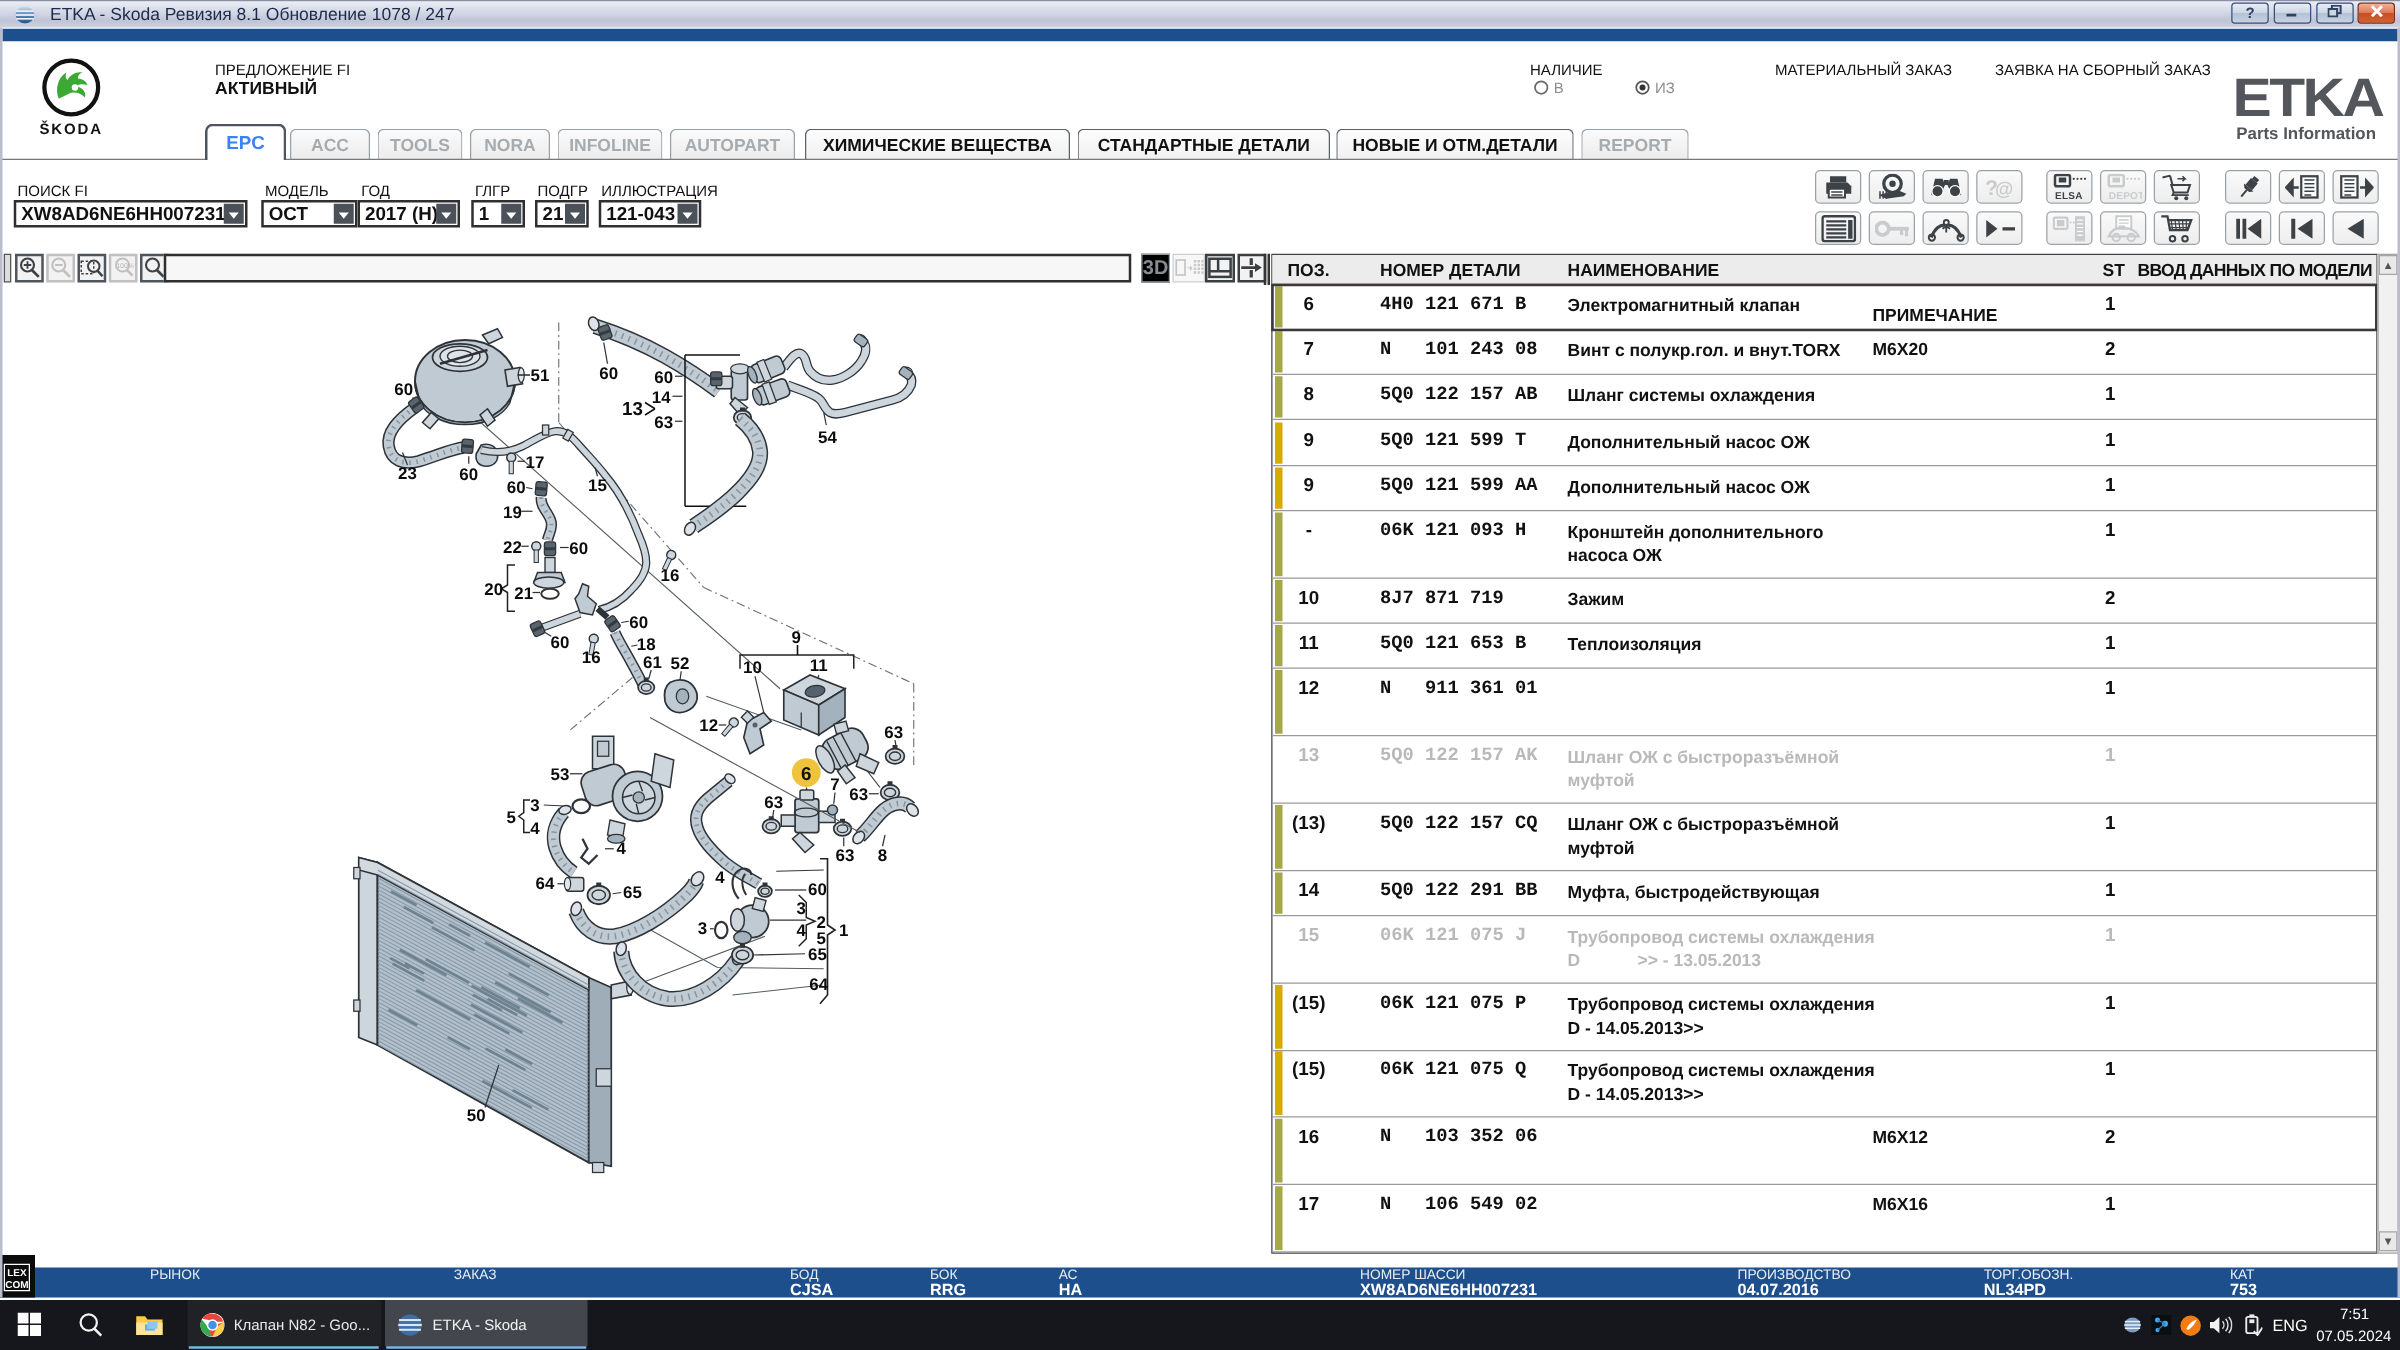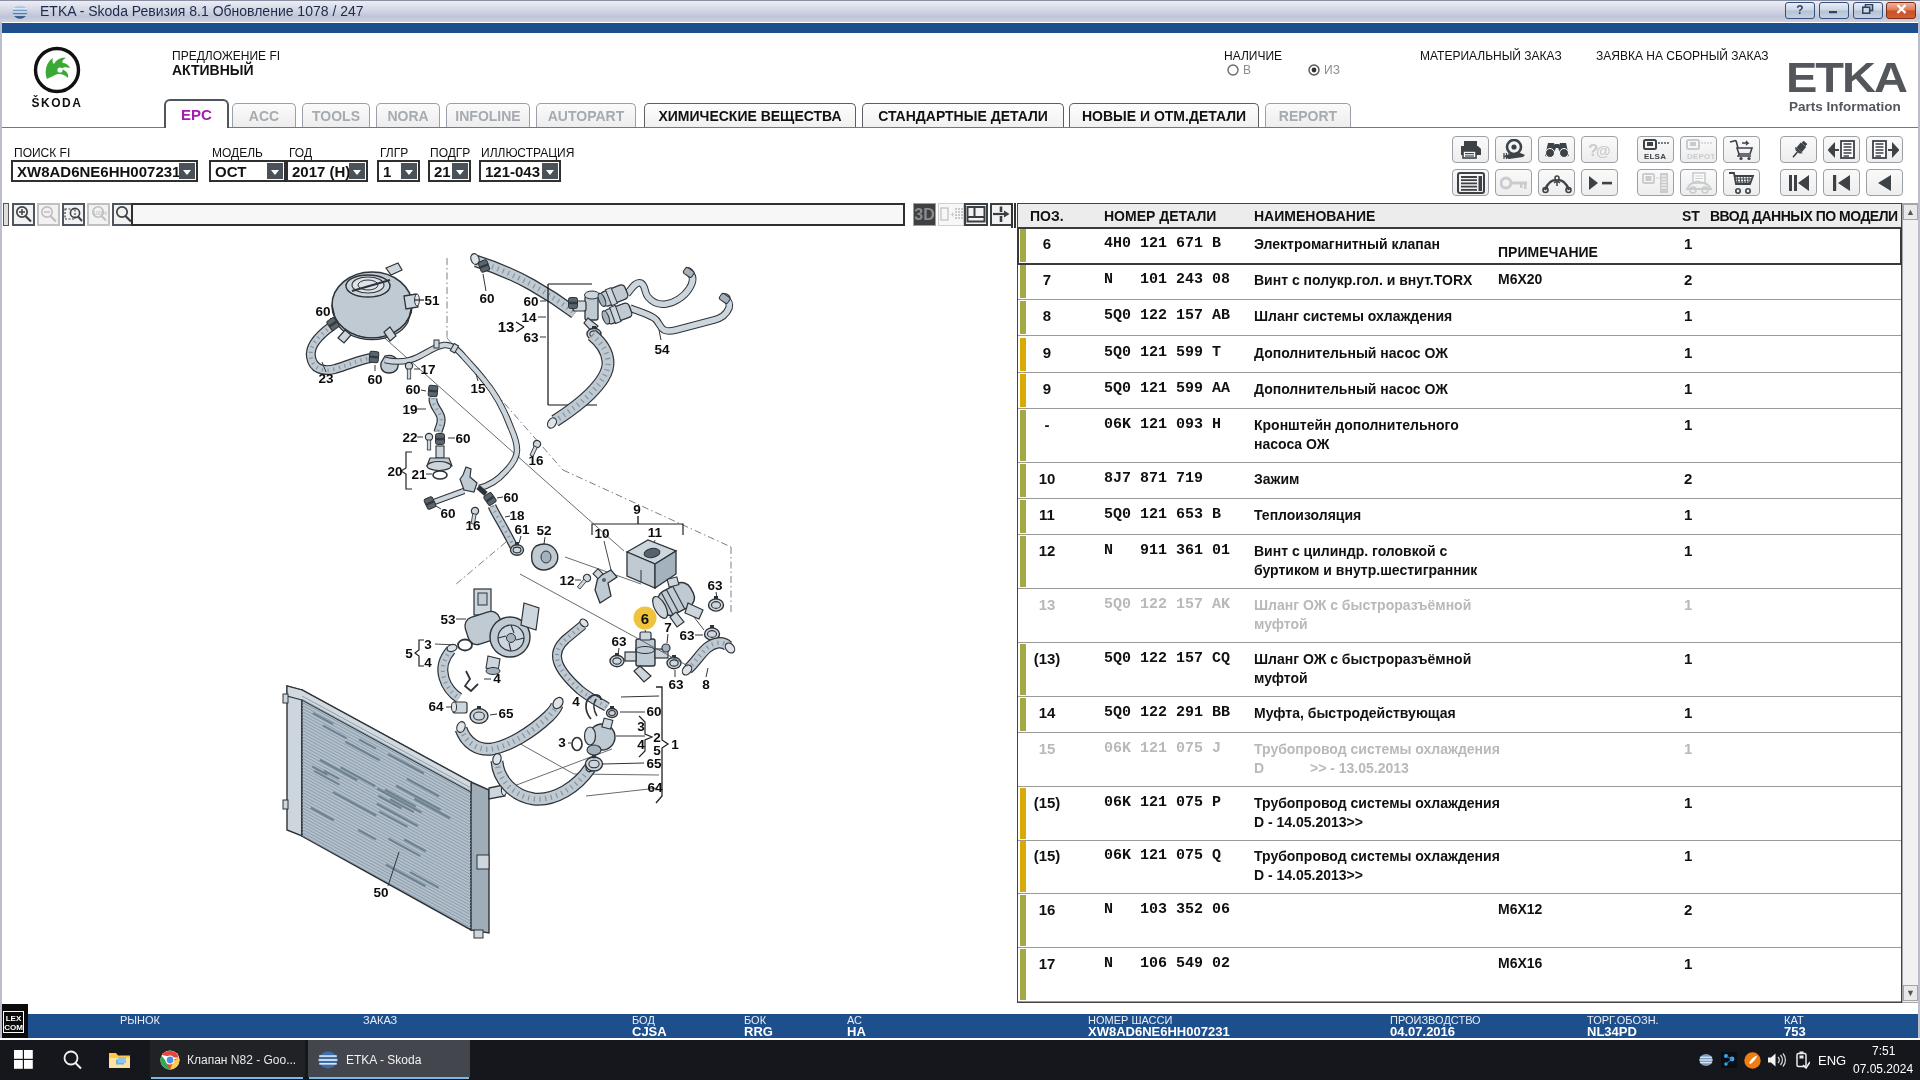--- a/index.html
+++ b/index.html
@@ -21,21 +21,21 @@
   .wedge { background:#b9bdce; }
   .lab { position:absolute; font-size:12px; color:#111; white-space:nowrap; }
   
   .tab { position:absolute; top:103px; height:25px; border:1px solid #9aa0a8; border-bottom:none;
     border-radius:5px 5px 0 0; background:linear-gradient(180deg,#fbfbfb,#ececec); text-align:center;
     font-size:14px; font-weight:bold; color:#a6abb0; padding-top:4px; }
   .tabdark { color:#111; border-color:#5a6065; background:linear-gradient(180deg,#fdfdfd,#f0f0f0); }
   #tabline { left:0; top:127px; width:1920px; height:1px; background:#777; }
   #tabactive { left:164px; top:99px; width:65px; height:29px; background:#fff; border:2px solid #4e555c;
     border-bottom:none; border-radius:6px 6px 0 0; text-align:center; font-size:15px; font-weight:bold;
-    color:#a21caf; padding-top:5px; z-index:5; }
+    color:#3b82f6; padding-top:5px; z-index:5; }
   
   .fbox { position:absolute; top:160px; height:22px; border:2px solid #2f2f2f; background:#fff; }
   .fbox .tx { position:absolute; left:4px; top:1px; font-size:15px; font-weight:bold; color:#111; white-space:nowrap;}
   .fbox .dd { position:absolute; right:1px; top:1px; bottom:1px; width:16px; background:#4b5158; }
   .fbox .dd:after { content:""; position:absolute; left:4px; top:7px; border-left:4px solid transparent;
     border-right:4px solid transparent; border-top:5px solid #fff; }
   
   .tbtn { position:absolute; width:37px; height:27px; background:linear-gradient(180deg,#fafafa,#ededed);
     border:1px solid #9aa0a6; border-radius:4px; }
   .tbtn svg { position:absolute; left:50%; top:50%; transform:translate(-50%,-50%); }
@@ -351,21 +351,21 @@
 <div class="zbtn g" style="left:87px;"><svg width="19" height="19" viewBox="0 0 19 19">
         <circle cx="9" cy="7" r="5.2" fill="none" stroke="#c0c0c0" stroke-width="1.6"></circle>
         <path d="M12.5 11 L17 15.5" stroke="#c0c0c0" stroke-width="2"></path>
         <text x="4" y="9.5" font-size="5.5" fill="#b5b5b5" font-family="Liberation Sans">100%</text>
       </svg></div>
 <div class="zbtn" style="left:112px;"><svg width="19" height="19" viewBox="0 0 19 19">
         <circle cx="8" cy="7" r="5.2" fill="none" stroke="#3d4247" stroke-width="1.7"></circle>
         <path d="M11.5 11 L17 16.5" stroke="#3d4247" stroke-width="2.2"></path>
       </svg></div>
 <div id="dinput" class="abs"></div>
-<div class="abs" style="left:913px;top:203px;width:23px;height:23px;border:1px solid #9aa0a6;background:#404040;font-size:16px;color:#878d92;text-align:center;line-height:21px;font-weight:bold;">3D</div>
+<div class="abs" style="left:913px;top:203px;width:23px;height:23px;border:1px solid #9aa0a6;background:#000000;font-size:16px;color:#878d92;text-align:center;line-height:21px;font-weight:bold;">3D</div>
 <div class="abs" style="left:938px;top:203px;width:26px;height:23px;border:1px solid #d0d0d0;background:#f7f7f7;"><svg width="24" height="21" viewBox="0 0 24 21">
         <rect x="2" y="4" width="7" height="12" fill="none" stroke="#c3c3c3" stroke-width="1.3"></rect>
         <path d="M10 10 L13 10 L13 8 L15 10.5 L13 13 L13 11" fill="#c9c9c9"></path>
         <g fill="#c9c9c9">
           <rect x="16" y="4" width="2" height="2"></rect>
           <rect x="19" y="4" width="2" height="2"></rect>
           <rect x="22" y="4" width="2" height="2"></rect>
           <rect x="16" y="7" width="2" height="2"></rect>
           <rect x="19" y="7" width="2" height="2"></rect>
           <rect x="22" y="7" width="2" height="2"></rect>
@@ -451,21 +451,20 @@
       <span class="bar olive"></span>
       <span class="pos" style="text-align:center;">11</span>
       <span class="part">5Q0 121 653 B</span>
       <span class="nm">Теплоизоляция</span>
       <span class="qty">1</span>
     </div>
 <div class="row" style="left:1018px;top:535px;height:54px;">
       <span class="bar olive"></span>
       <span class="pos" style="text-align:center;">12</span>
       <span class="part">N   911 361 01</span>
-      <span class="nm">Винт с цилиндр. головкой с<br>буртиком и внутр.шестигранник</span>
       <span class="qty">1</span>
     </div>
 <div class="row grey" style="left:1018px;top:589px;height:54px;">
       <span class="pos" style="text-align:center;">13</span>
       <span class="part">5Q0 122 157 AK</span>
       <span class="nm">Шланг ОЖ с быстроразъёмной<br>муфтой</span>
       <span class="qty">1</span>
     </div>
 <div class="row" style="left:1018px;top:643px;height:54px;">
       <span class="bar olive"></span>

